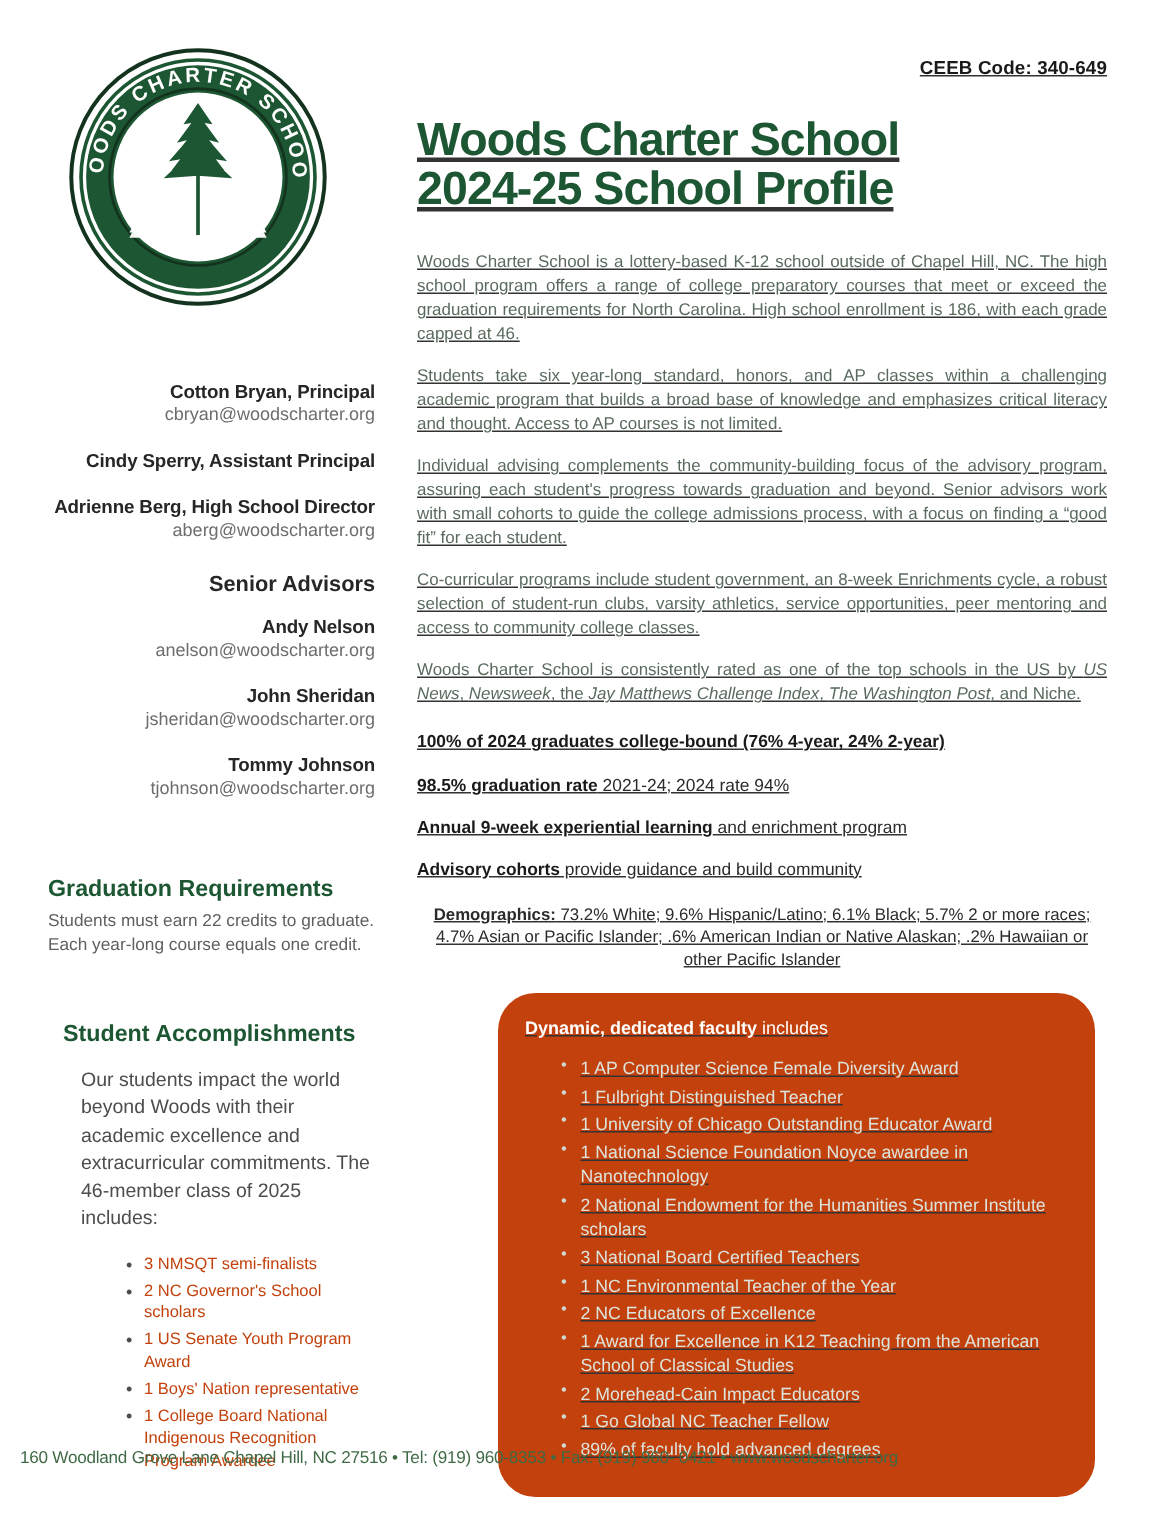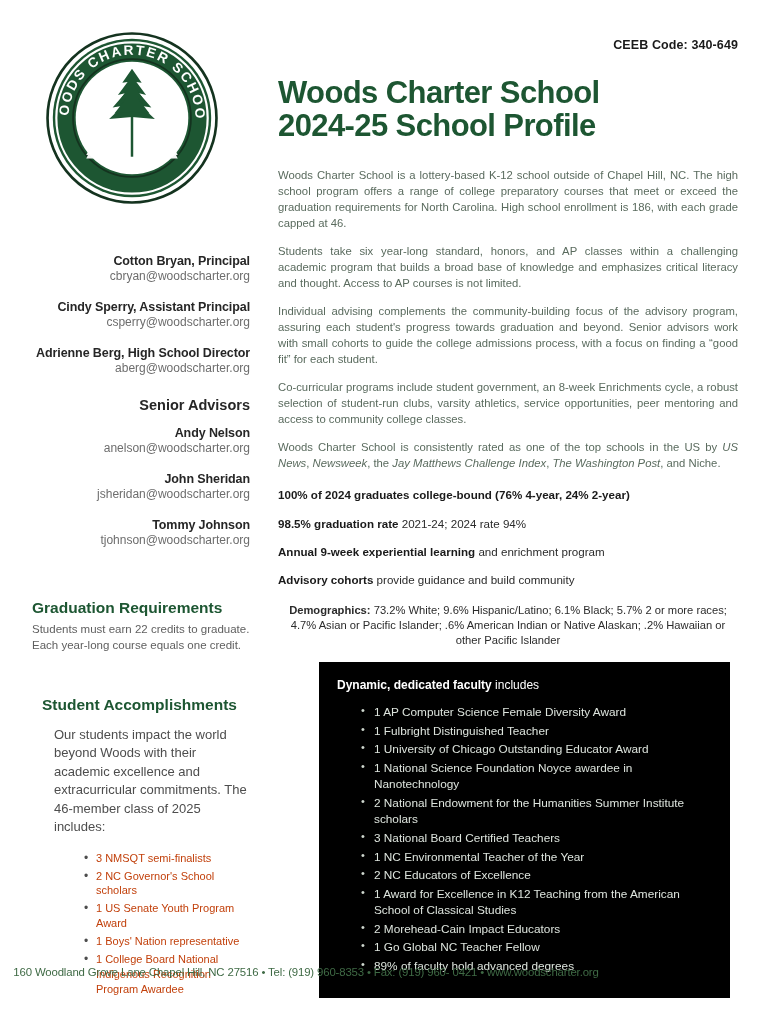--- a/index.html
+++ b/index.html
@@ -51,20 +51,21 @@
     margin-bottom:3px; position:relative; padding-left:12px;
   }
   .accomp-list li:before {
     content:"\2022"; position:absolute; left:0; top:-1px; font-size:12px; color:#4d4d4d;
   }
 
   
   .right-col {
     position:absolute; left:268px; top:0; width:500px; height:732px;
     padding:38px 30px 0 10px;
+    text-decoration:underline;
   }
   .ceeb {
     text-align:right; font-size:12.5px; font-weight:bold; color:#1a1a1a;
     letter-spacing:0.1px; margin-bottom:24px;
   }
   .title {
     font-size:31px; font-weight:bold; color:#1d5632; line-height:1.08;
     letter-spacing:-0.6px; margin-bottom:24px;
   }
   .title div { white-space:nowrap; }
@@ -82,23 +83,24 @@
   }
   .stat b { font-weight:bold; color:#1a1a1a; }
 
   .demo {
     text-align:center; font-size:11.2px; color:#2b2b2b;
     line-height:1.36; margin-top:16px; margin-bottom:14px;
   }
   .demo b { font-weight:bold; }
 
   .faculty-box {
-    background:#000000; color:#dfe5df;
-    margin-left:41px; margin-right:8px; margin-top:6px;
+    background:#c2410c; color:#dfe5df;
+    margin-left:54px; margin-right:8px; margin-top:6px;
     padding:16px 18px 22px 18px;
+    border-radius:25px;
   }
   .faculty-head { font-size:12px; color:#ffffff; margin-bottom:12px; }
   .faculty-head b { font-weight:bold; }
   .faculty-list { list-style:none; padding-left:24px; }
   .faculty-list li {
     font-size:11.8px; line-height:1.4; color:#dde4dd;
     margin-bottom:2px; position:relative; padding-left:13px;
   }
   .faculty-list li:before {
     content:"\2022"; position:absolute; left:0; top:-1px; color:#cfd8cf; font-size:11px;
@@ -151,21 +153,20 @@
       </div>
     </div>
 
     <div class="staff-block">
       <div class="staff">
         <div class="staff-name">Cotton Bryan, Principal</div>
         <div class="staff-email">cbryan@woodscharter.org</div>
       </div>
       <div class="staff">
         <div class="staff-name">Cindy Sperry, Assistant Principal</div>
-        <div class="staff-email">csperry@woodscharter.org</div>
       </div>
       <div class="staff">
         <div class="staff-name">Adrienne Berg, High School Director</div>
         <div class="staff-email">aberg@woodscharter.org</div>
       </div>
 
       <div class="advisors-head">Senior Advisors</div>
 
       <div class="staff">
         <div class="staff-name">Andy Nelson</div>

